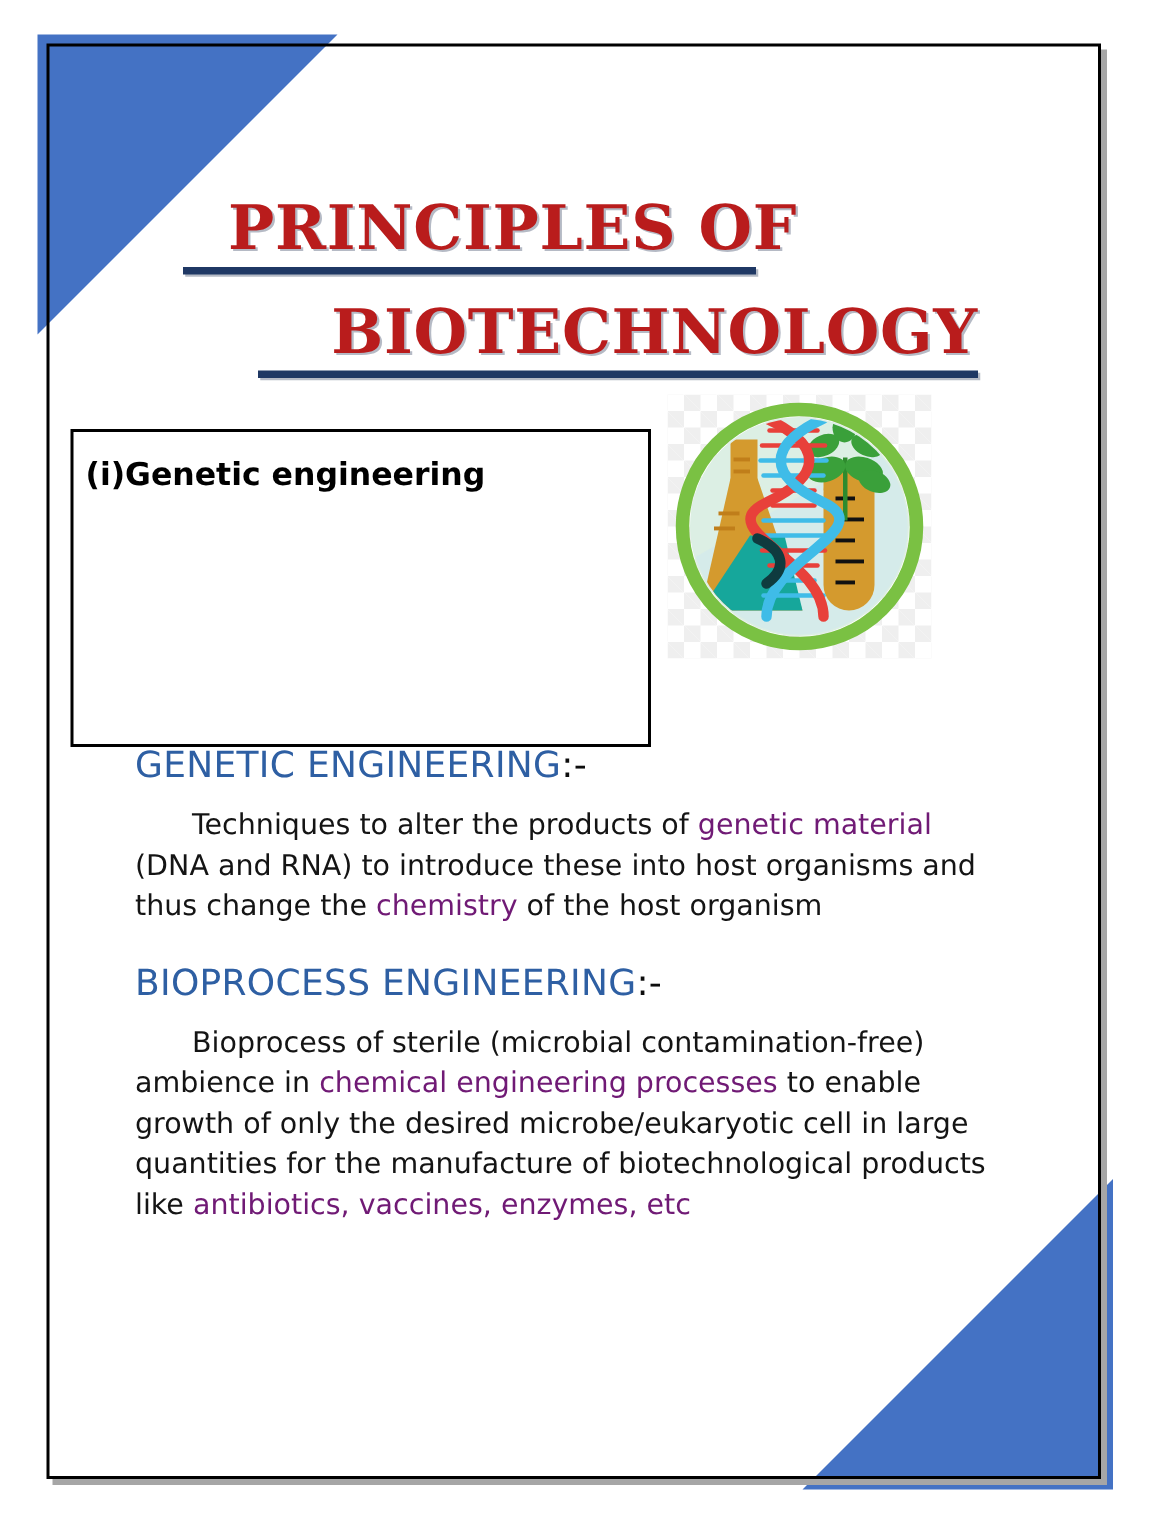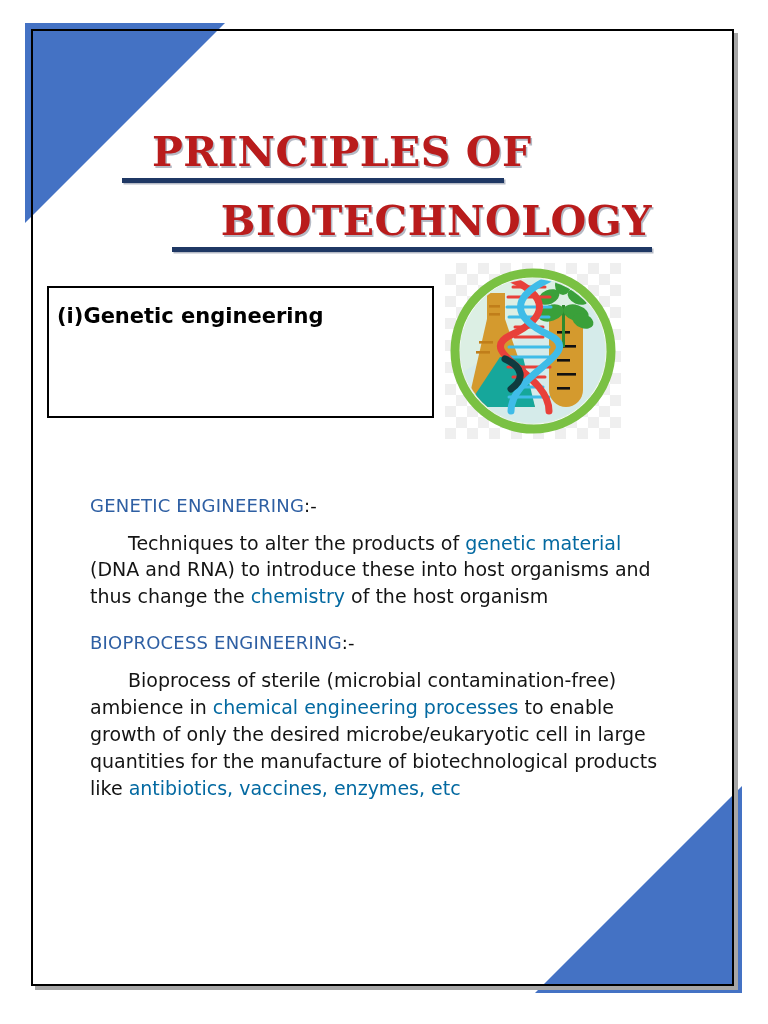--- a/index.html
+++ b/index.html
@@ -86,21 +86,21 @@
   #ul-1 { width: 382px; margin-right: 148px; }
   #title-line-2 { margin-top: 18px; }
   #ul-2 { width: 480px; margin-right: 0px; }
 
   
   #list-box {
     position: absolute;
     left: 47px;
     top: 286px;
     width: 387px;
-    height: 132px;
+    height: 212px;
     border: 2px solid #000000;
     background: #ffffff;
     box-sizing: border-box;
     padding: 18px 0 0 8px;
   }
   .list-item {
     font-family: "DejaVu Sans", sans-serif;
     font-weight: bold;
     font-size: 21px;
     color: #000000;
@@ -128,37 +128,37 @@
 
   
   #content {
     position: absolute;
     left: 90px;
     top: 495px;
     width: 576px;
   }
   .section-heading {
     font-family: "DejaVu Sans", sans-serif;
-    font-size: 18px;
+    font-size: 24px;
     color: #2E5FA3;
     margin: 0 0 12px 0;
     letter-spacing: 0.2px;
     line-height: 1.25;
   }
   .section-heading .dash { color: #0d0d0d; }
   .para {
     font-family: "DejaVu Sans", sans-serif;
     font-size: 19px;
     color: #141414;
     line-height: 1.42;
     margin: 0 0 14px 0;
     text-align: left;
   }
   .para .indent { display: inline-block; width: 38px; }
-  .hl { color: #0369a1; text-align: center; }
+  .hl { color: #701a75; text-align: center; }
   #sec2 { margin-top: 22px; }
 </style>
 </head>
 <body>
 
 <div id="page">
 
   <div class="corner-tri" id="tri-tl"></div>
   <div class="corner-tri" id="tri-br"></div>
 

